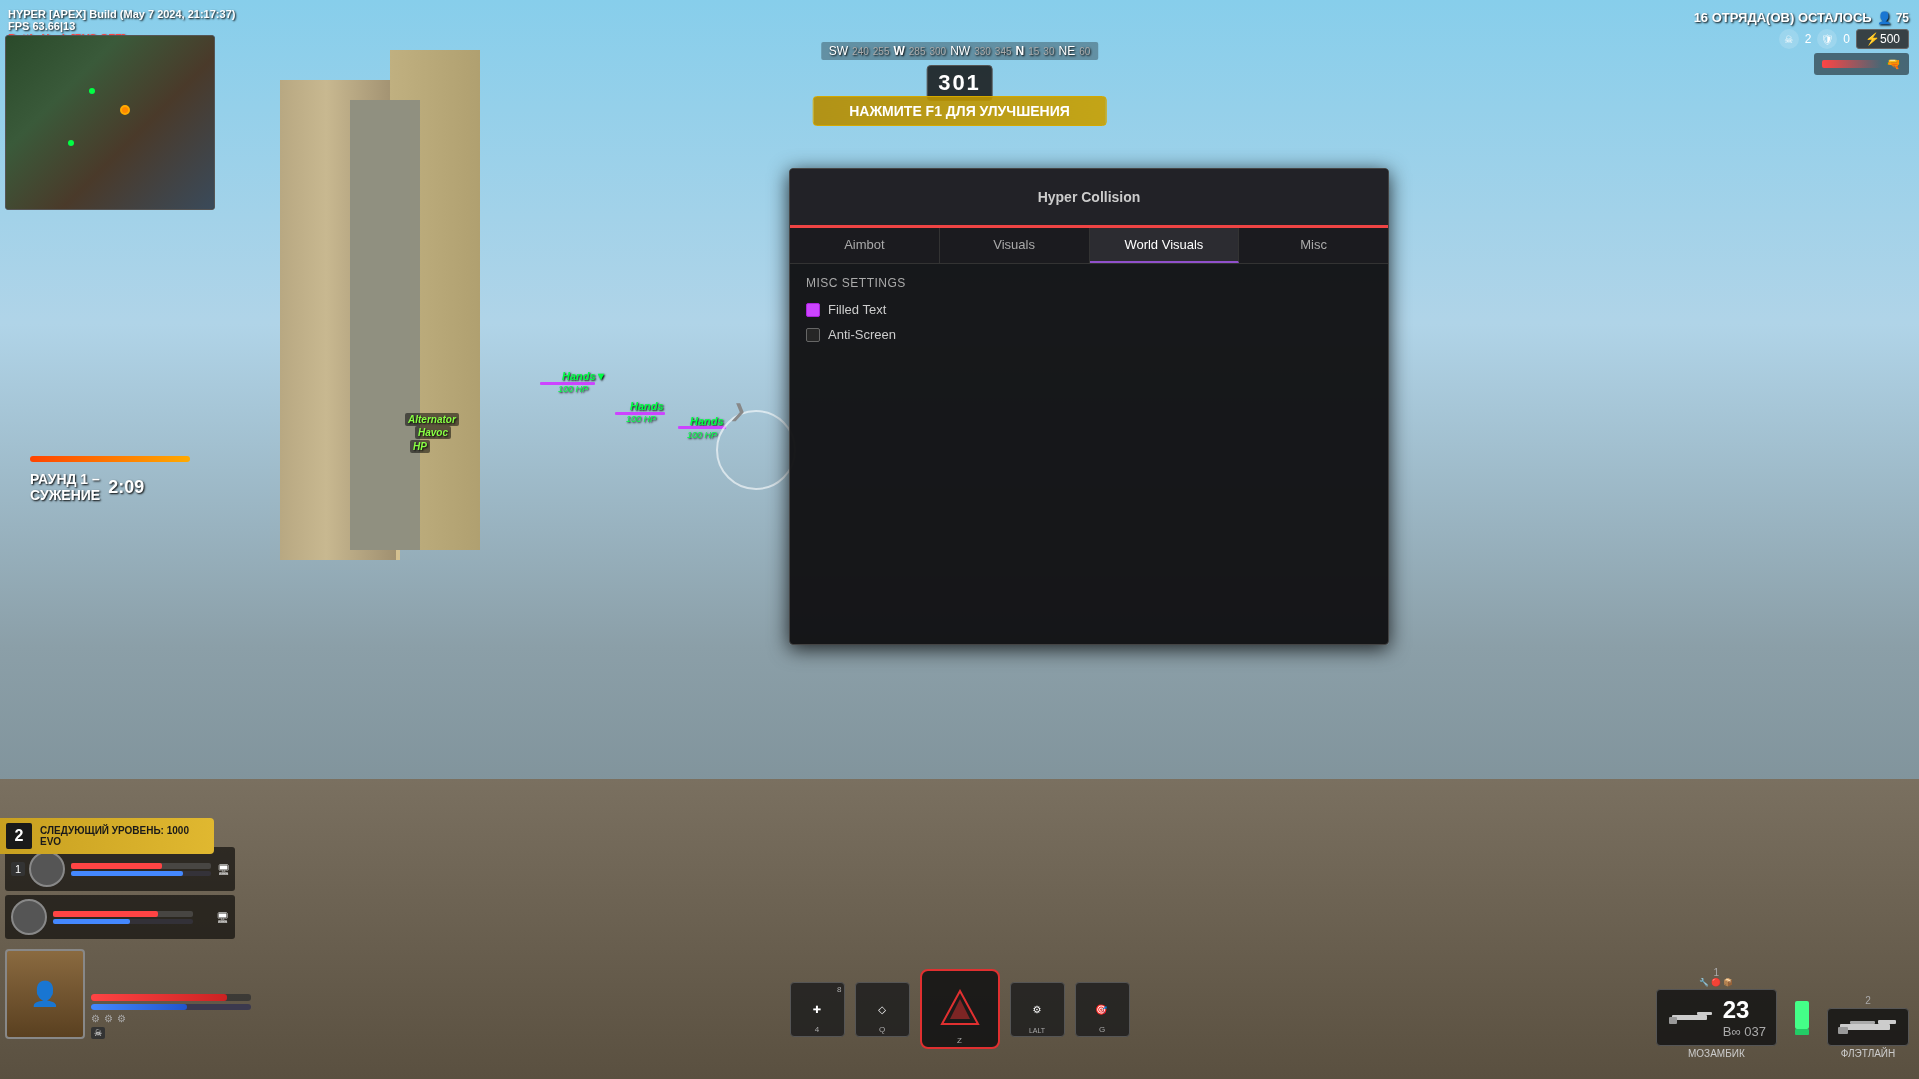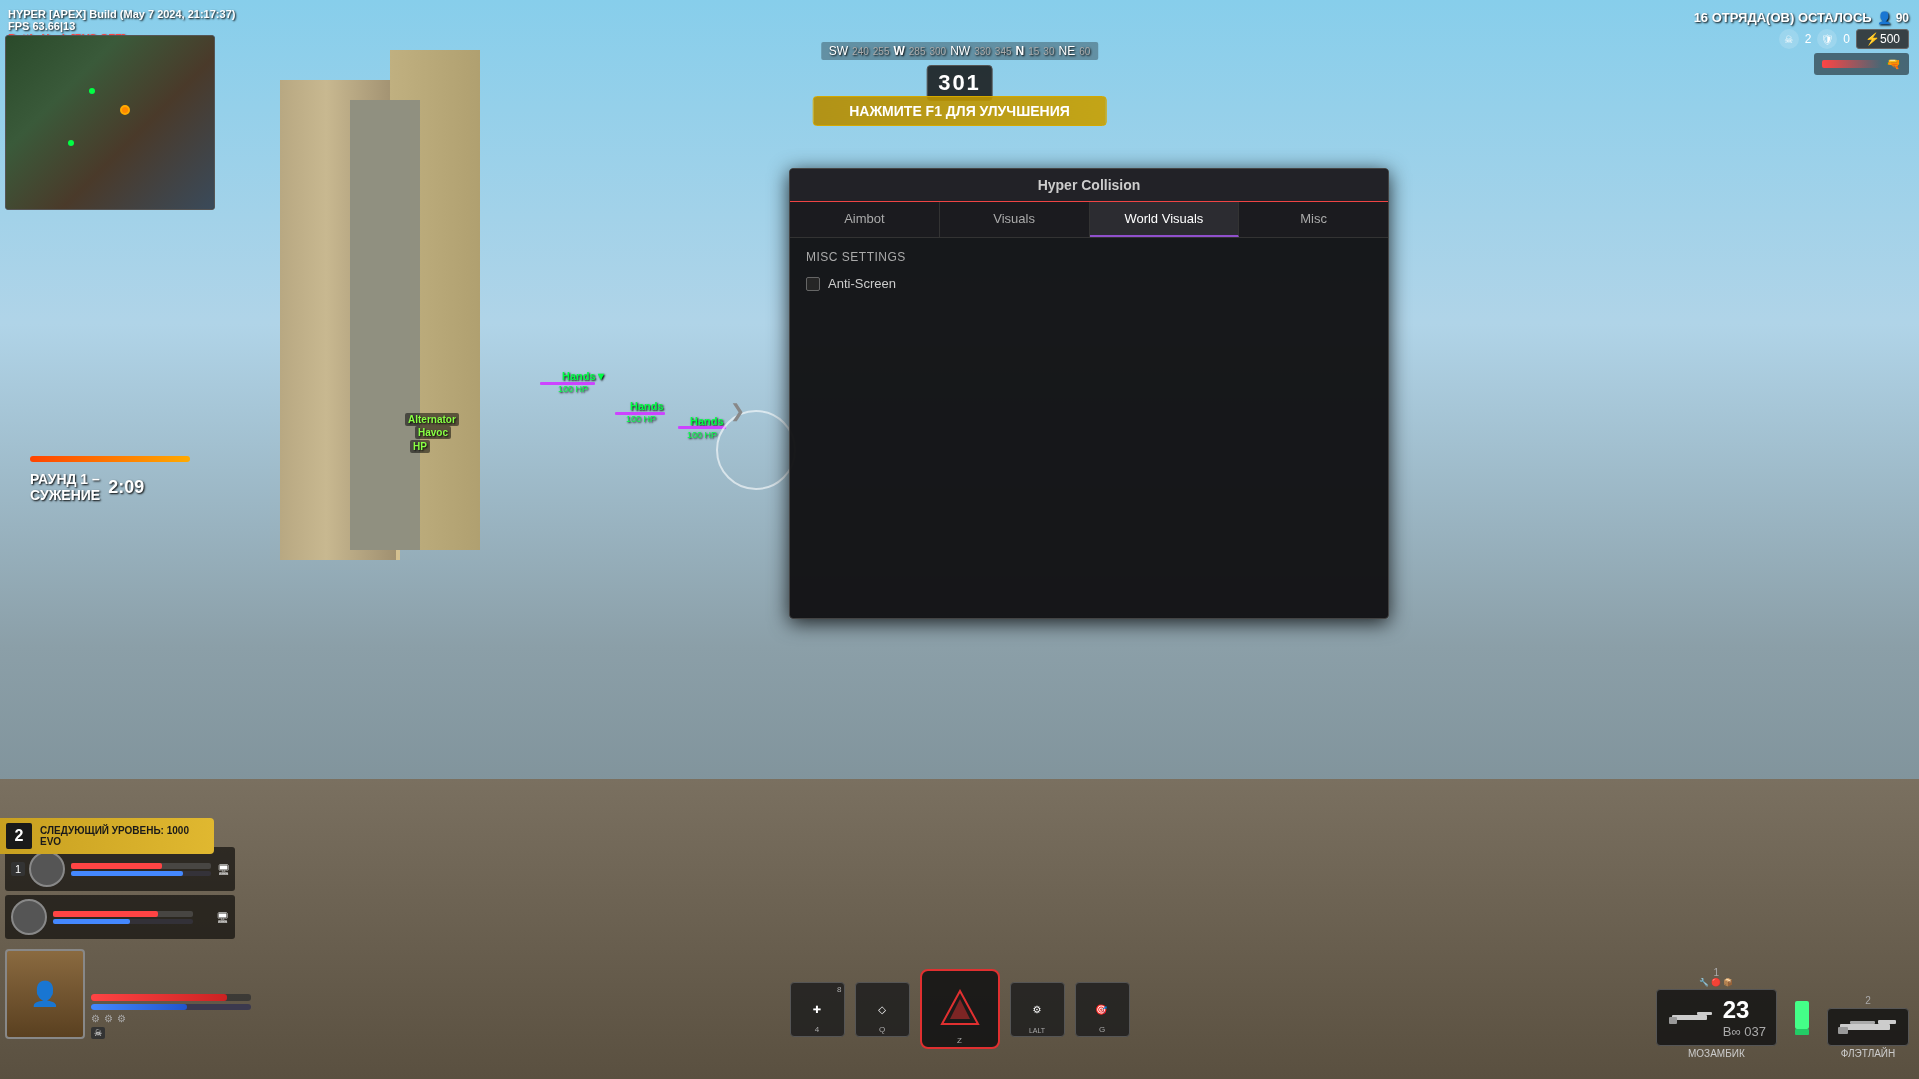--- a/index.html
+++ b/index.html
@@ -11,20 +11,21 @@
       position: relative;
       background: #1a1a1a;
     }
 
     
     .game-bg {
       position: absolute;
       inset: 0;
       background: linear-gradient(180deg, #87CEEB 0%, #b0d4e8 30%, #8b9fa8 60%, #6b7c82 100%);
       overflow: hidden;
+      font-style: italic;
     }
 
     
     .building-1 {
       position: absolute;
       left: 280px; top: 80px;
       width: 120px; height: 480px;
       background: linear-gradient(90deg, #b8a882 0%, #c8b890 40%, #a09070 100%);
       border-right: 4px solid #d4c090;
     }
@@ -289,22 +290,22 @@
       top: 168px; left: 789px;
       width: 600px;
       background: rgba(18,18,20,0.97);
       border: 1px solid #444;
       border-radius: 4px;
       box-shadow: 0 4px 20px rgba(0,0,0,0.8);
     }
 
     .menu-title-bar {
       background: rgba(35,35,40,0.98);
-      padding: 8px 16px;
-      border-bottom: 1px solid #ef4444;
+      padding: 20px 16px;
+      border-bottom: 3px solid #ef4444;
       color: #cccccc;
       font-size: 14px;
       font-weight: bold;
       text-align: center;
       border-radius: 4px 4px 0 0;
     }
 
     .menu-tabs {
       display: flex;
       background: rgba(28,28,32,0.98);
@@ -601,21 +602,21 @@
 </div>
 
 <div class="f1-banner">
   <span>НАЖМИТЕ F1 ДЛЯ УЛУЧШЕНИЯ</span>
 </div>
 
 <div class="top-right-hud">
   <div class="squads-remaining">
     <span>16 ОТРЯДА(ОВ) ОСТАЛОСЬ</span>
     <span style="display:flex;align-items:center;gap:3px;font-size:12px;">
-      👤 <span>90</span>
+      👤 <span>75</span>
     </span>
   </div>
   <div class="kill-bar">
     <div class="kill-icon">☠</div>
     <span>2</span>
     <div class="kill-icon">🛡</div>
     <span>0</span>
     <div class="points-badge">
       ⚡<span>500</span>
     </div>
@@ -720,19 +721,23 @@
     </div>
     <div class="menu-tab">
       <span>Misc</span>
     </div>
   </div>
 
   <div class="menu-content">
     <div class="section-header">Misc settings</div>
 
 
+    <div class="checkbox-row">
+      <div class="color-swatch"></div>
+      <div class="checkbox-label">Filled Text</div>
+    </div>
 
     <div class="checkbox-row">
       <div class="checkbox-box"></div>
       <div class="checkbox-label">Anti-Screen</div>
     </div>
   </div>
 </div>
 
 </body></html>

